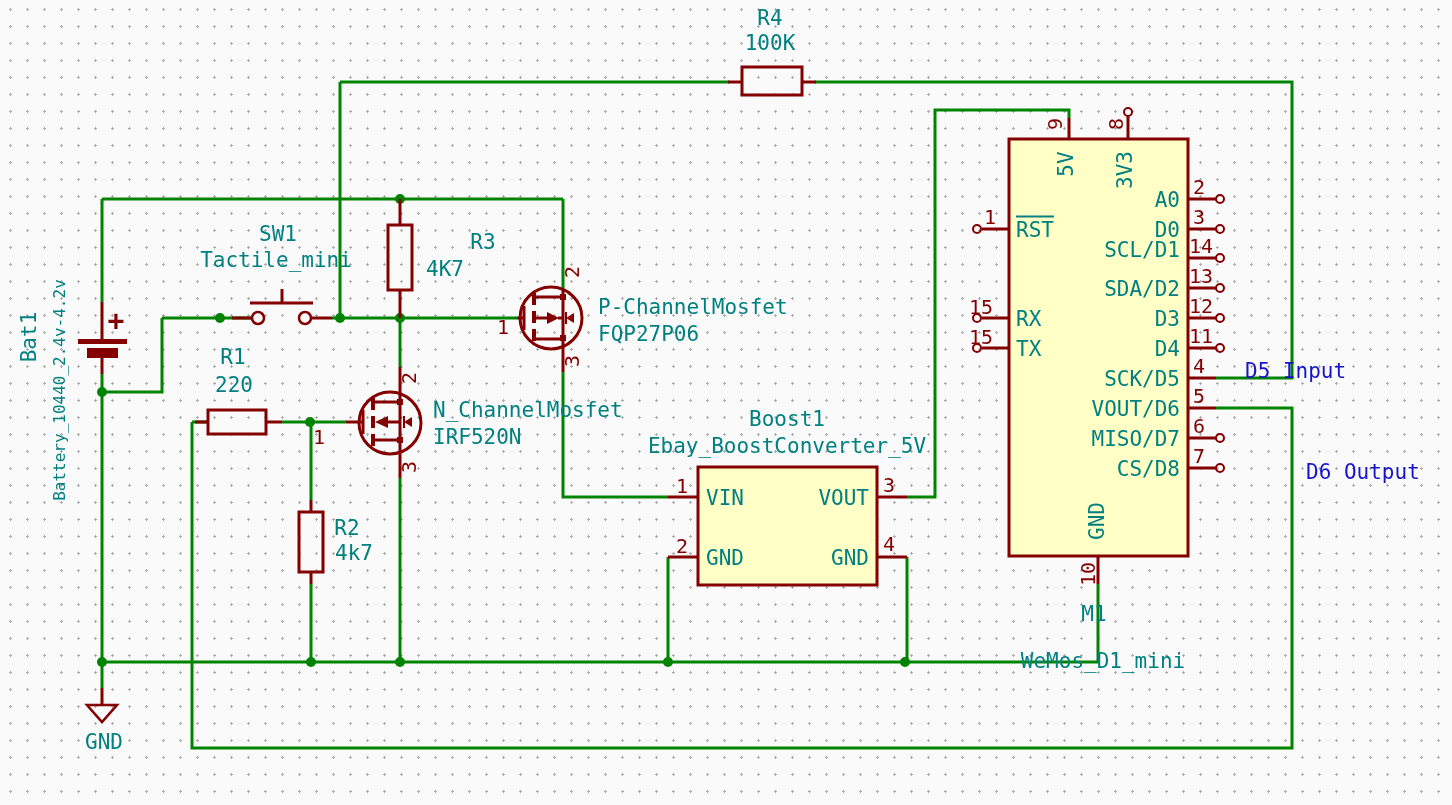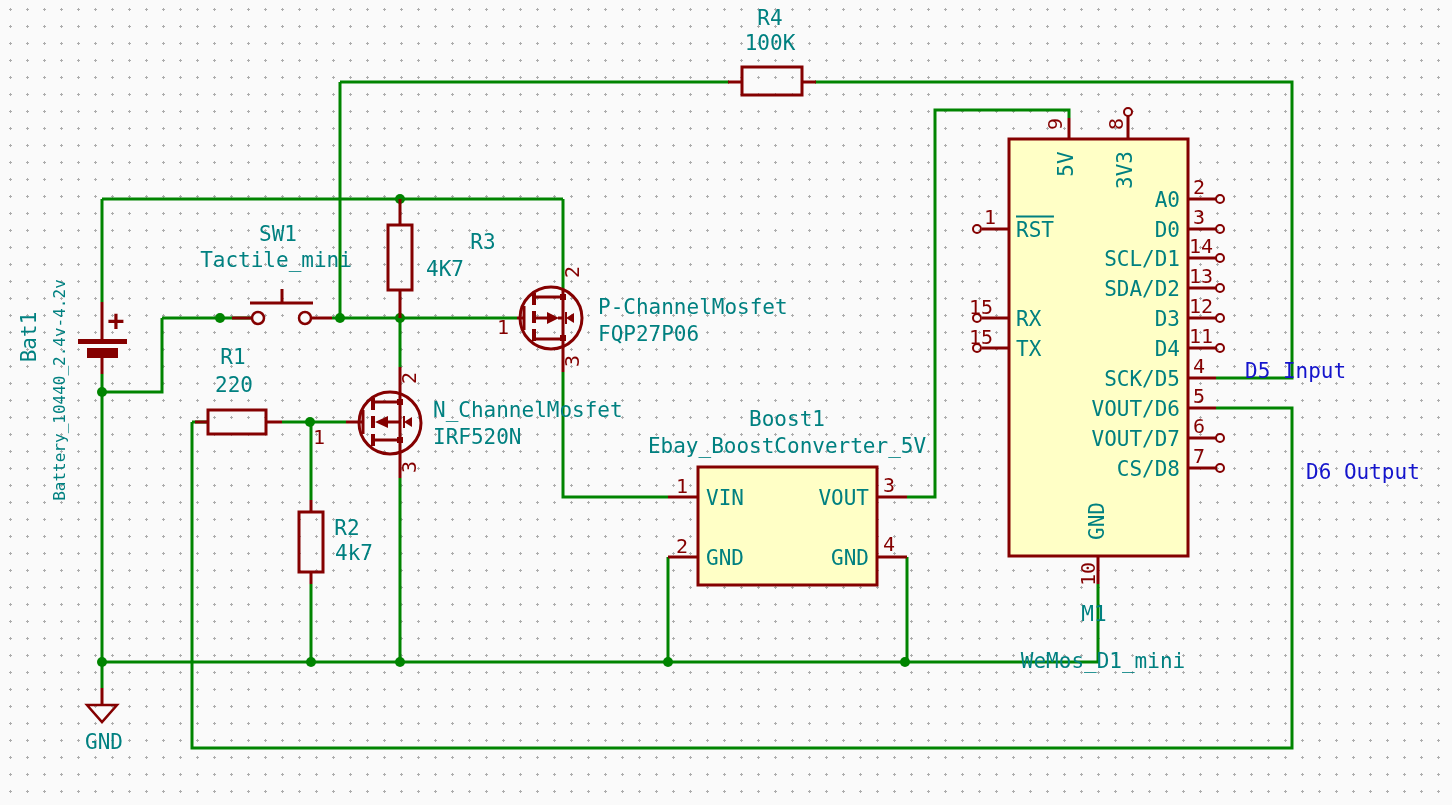--- a/index.html
+++ b/index.html
@@ -220,32 +220,32 @@
 <div class="txt c red num" style="left:981px;top:307px;">15</div>
 <div class="txt l teal" style="left:1016px;top:319px;">RX</div>
 <div class="txt c red num" style="left:981px;top:337px;">15</div>
 <div class="txt l teal" style="left:1016px;top:349px;">TX</div>
 
 <div class="txt c red num" style="left:1199px;top:187px;">2</div>
 <div class="txt r teal" style="right:272px;top:200px;">A0</div>
 <div class="txt c red num" style="left:1199px;top:217px;">3</div>
 <div class="txt r teal" style="right:272px;top:230px;">D0</div>
 <div class="txt c red num" style="left:1201px;top:246px;">14</div>
-<div class="txt r teal" style="right:272px;top:259px;">SCL/D1</div>
+<div class="txt r teal" style="right:272px;top:250px;">SCL/D1</div>
 <div class="txt c red num" style="left:1201px;top:276px;">13</div>
 <div class="txt r teal" style="right:272px;top:289px;">SDA/D2</div>
 <div class="txt c red num" style="left:1201px;top:306px;">12</div>
 <div class="txt r teal" style="right:272px;top:319px;">D3</div>
 <div class="txt c red num" style="left:1201px;top:336px;">11</div>
 <div class="txt r teal" style="right:272px;top:349px;">D4</div>
 <div class="txt c red num" style="left:1199px;top:366px;">4</div>
 <div class="txt r teal" style="right:272px;top:379px;">SCK/D5</div>
 <div class="txt c red num" style="left:1199px;top:396px;">5</div>
 <div class="txt r teal" style="right:272px;top:409px;">VOUT/D6</div>
 <div class="txt c red num" style="left:1199px;top:426px;">6</div>
-<div class="txt r teal" style="right:272px;top:439px;">VOUT/D7</div>
+<div class="txt r teal" style="right:272px;top:439px;">MISO/D7</div>
 <div class="txt c red num" style="left:1199px;top:456px;">7</div>
 <div class="txt r teal" style="right:272px;top:469px;text-align:right;">CS/D8</div>
 
 <div class="txt c teal" style="left:104px;top:742px;">GND</div>
 
 <div class="txt l blue" style="left:1245px;top:323px;margin-top:48px;">D5 Input</div>
 <div class="txt l blue" style="left:1306px;top:472px;">D6 Output</div>
 
 </body></html>

